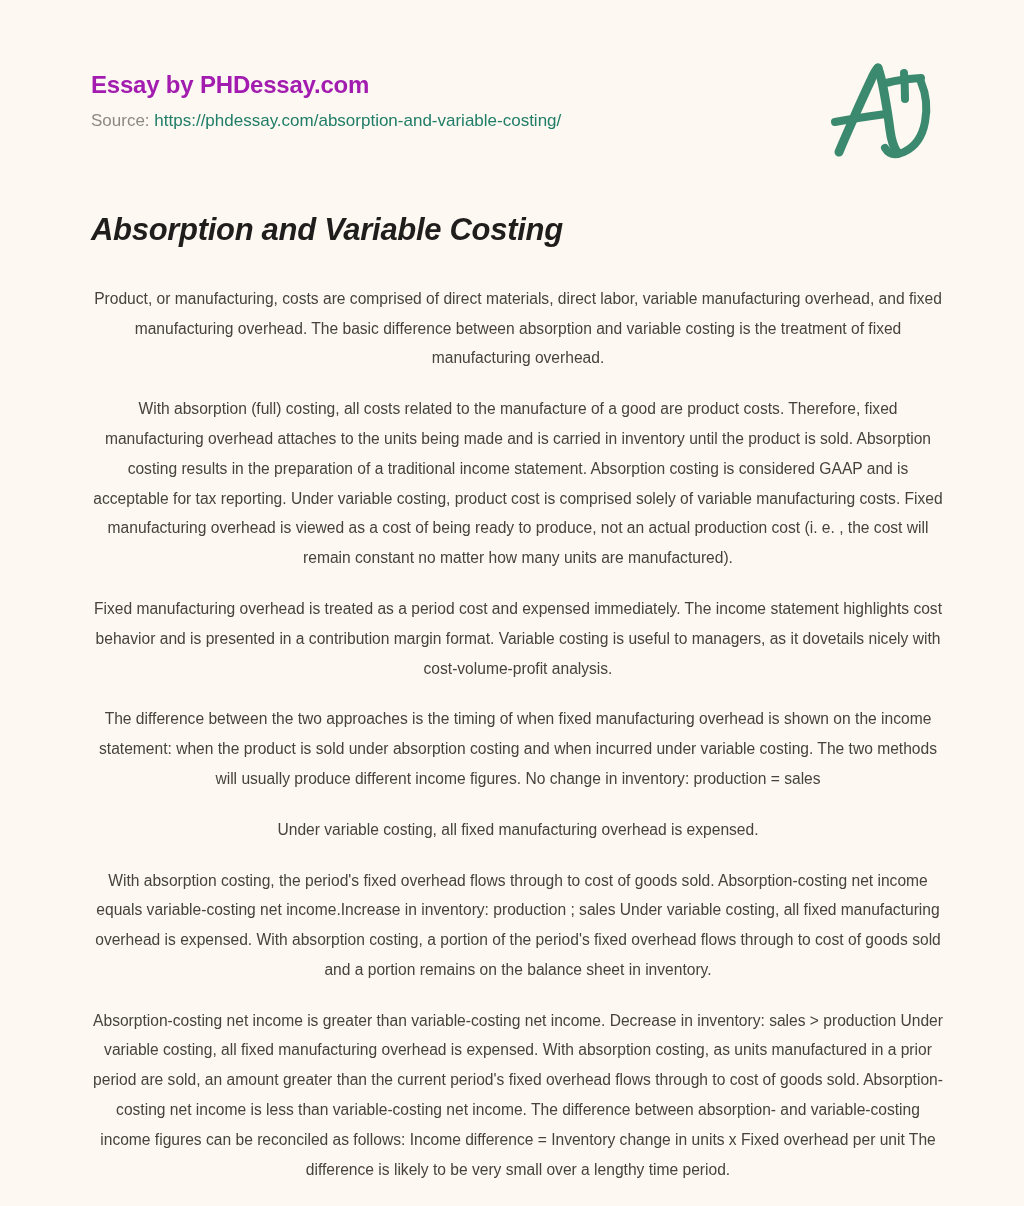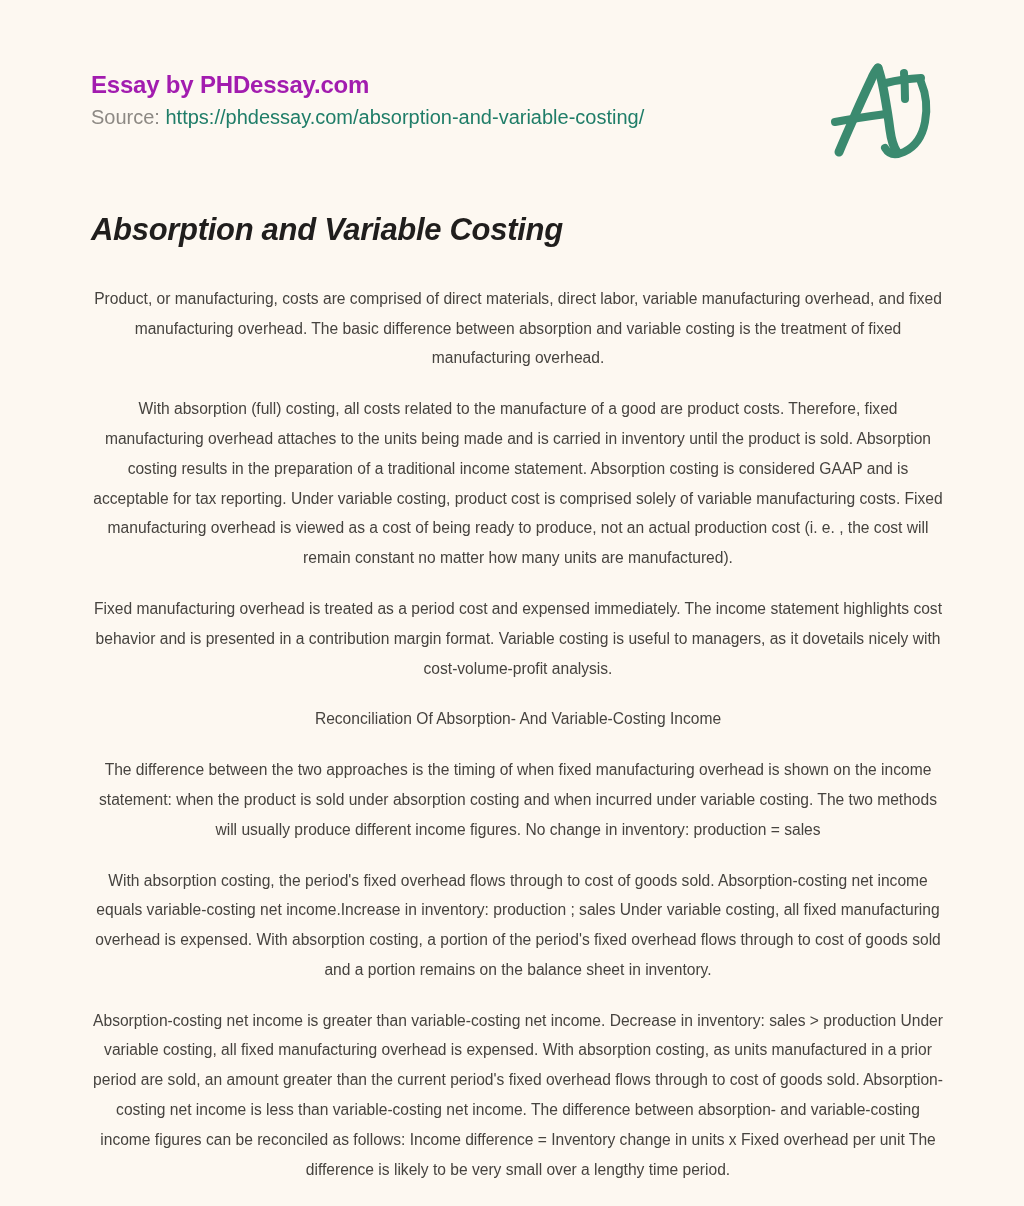--- a/index.html
+++ b/index.html
@@ -31,22 +31,22 @@
   }
   .brand-title {
     font-size: 24px;
     font-weight: bold;
     color: #a21caf;
     letter-spacing: -0.2px;
     line-height: 1.1;
     margin: 0;
   }
   .source-line {
-    margin-top: 7px;
-    font-size: 20px;
+    margin-top: 13px;
+    font-size: 17px;
     line-height: 1.2;
     white-space: nowrap;
   }
   .source-label {
     color: #8d8984;
   }
   .source-url {
     color: #1f7d68;
     text-decoration: none;
   }
@@ -137,22 +137,22 @@
     </div>
   </div>
 
   <div class="article">
     <h2 class="doc-title">Absorption and Variable Costing</h2>
 
     <div class="body-block">
       <p class="para">Product, or manufacturing, costs are comprised of direct materials, direct labor, variable manufacturing overhead, and fixed manufacturing overhead. The basic difference between absorption and variable costing is the treatment of fixed manufacturing overhead.</p>
       <p class="para">With absorption (full) costing, all costs related to the manufacture of a good are product costs. Therefore, fixed manufacturing overhead attaches to the units being made and is carried in inventory until the product is sold. Absorption costing results in the preparation of a traditional income statement. Absorption costing is considered GAAP and is acceptable for tax reporting. Under variable costing, product cost is comprised solely of variable manufacturing costs. Fixed manufacturing overhead is viewed as a cost of being ready to produce, not an actual production cost (i. e. , the cost will remain constant no matter how many units are manufactured).</p>
       <p class="para">Fixed manufacturing overhead is treated as a period cost and expensed immediately. The income statement highlights cost behavior and is presented in a contribution margin format. Variable costing is useful to managers, as it dovetails nicely with cost-volume-profit analysis.</p>
-      <p class="para section-heading">Reconciliation Of Absorption- And Variable-Costing Income</p>
       <p class="para">The difference between the two approaches is the timing of when fixed manufacturing overhead is shown on the income statement: when the product is sold under absorption costing and when incurred under variable costing. The two methods will usually produce different income figures. No change in inventory: production = sales</p>
+      <p class="para">Under variable costing, all fixed manufacturing overhead is expensed.</p>
       <p class="para">With absorption costing, the period's fixed overhead flows through to cost of goods sold. Absorption-costing net income equals variable-costing net income.Increase in inventory: production ; sales  Under variable costing, all fixed manufacturing overhead is expensed. With absorption costing, a portion of the period's fixed overhead flows through to cost of goods sold and a portion remains on the balance sheet in inventory.</p>
       <p class="para">Absorption-costing net income is greater than variable-costing net income. Decrease in inventory: sales &gt; production Under variable costing, all fixed manufacturing overhead is expensed. With absorption costing, as units manufactured in a prior period are sold, an amount greater than the current period's fixed overhead flows through to cost of goods sold. Absorption-costing net income is less than variable-costing net income. The difference between absorption- and variable-costing income figures can be reconciled as follows: Income difference = Inventory change in units x Fixed overhead per unit The difference is likely to be very small over a lengthy time period.</p>
 
     </div>
   </div>
 
   <div class="fade-bottom"></div>
 </div>
 
 </body></html>

